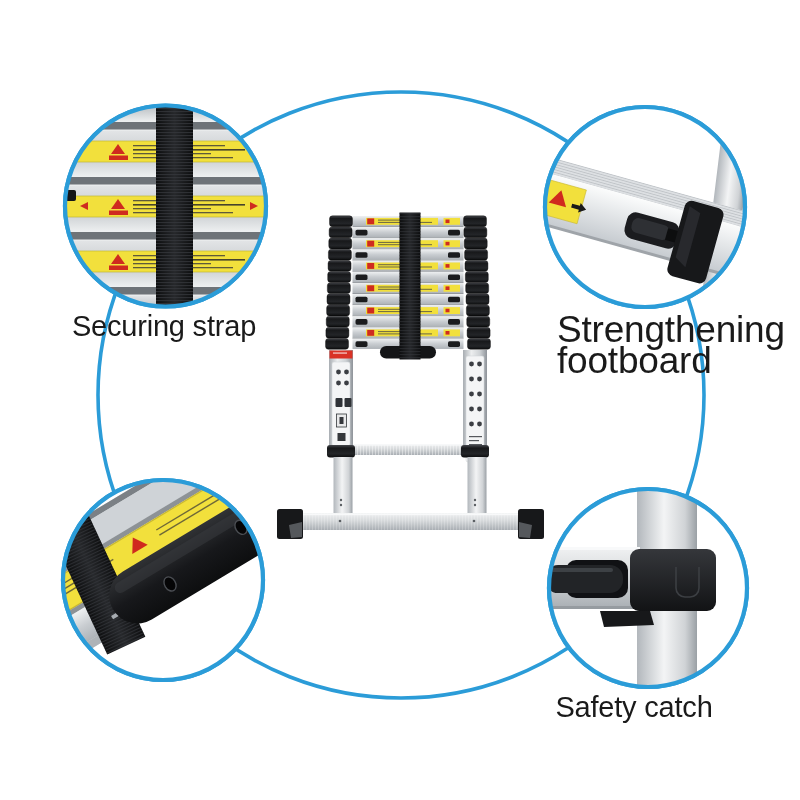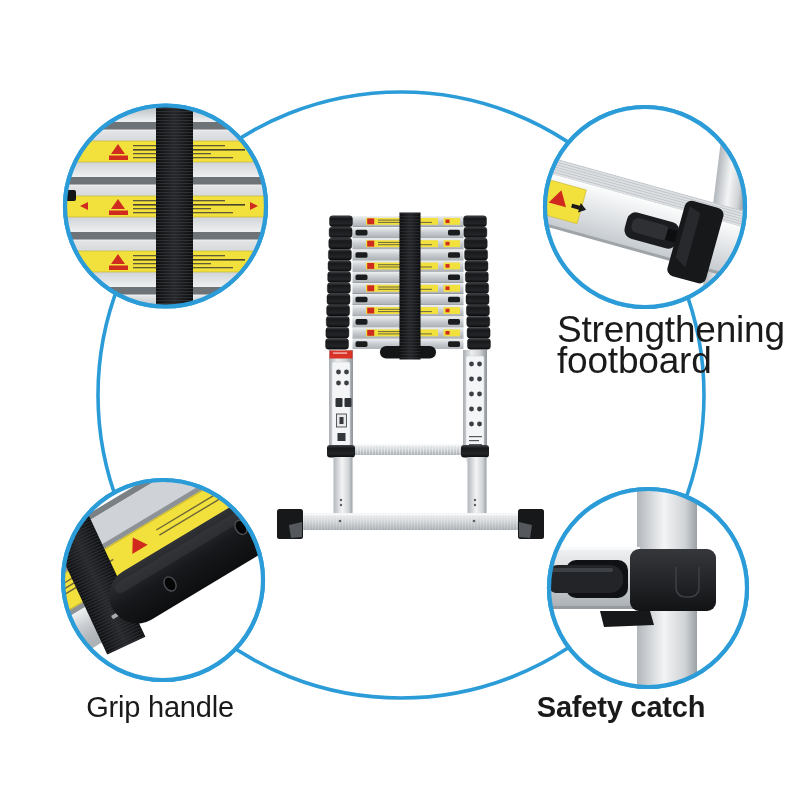--- a/index.html
+++ b/index.html
@@ -395,16 +395,16 @@
       <g>
         <rect x="630" y="549" width="86" height="62" rx="9" fill="url(#gClamp)"></rect>
         <path d="M 676 567 v 21 a 9 9 0 0 0 9 9 h 5 a 9 9 0 0 0 9 -9 v -21" fill="none" stroke="#3c3f43" stroke-width="1.6"></path>
         <polygon points="600,611 650,611 654,625 604,627" fill="#17181a"></polygon>
       </g>
     </g>
     <circle cx="648" cy="588" r="99" fill="none" stroke="#2b9cd8" stroke-width="4.2"></circle>
   </g>
 </svg>
 
+<div class="callout-label centered" style="left:164px;top:311px;">Securing strap</div>
 <div class="callout-label wrap2" style="left:557px;top:314px;">Strengthening footboard</div>
-<div class="callout-label centered" style="left:160px;top:692px;">Grip handle</div>
-<div class="callout-label centered" style="left:621px;top:692px;font-weight:bold;">Safety catch</div>
+<div class="callout-label centered" style="left:634px;top:692px;">Safety catch</div>
 </div>
 
 </body></html>

